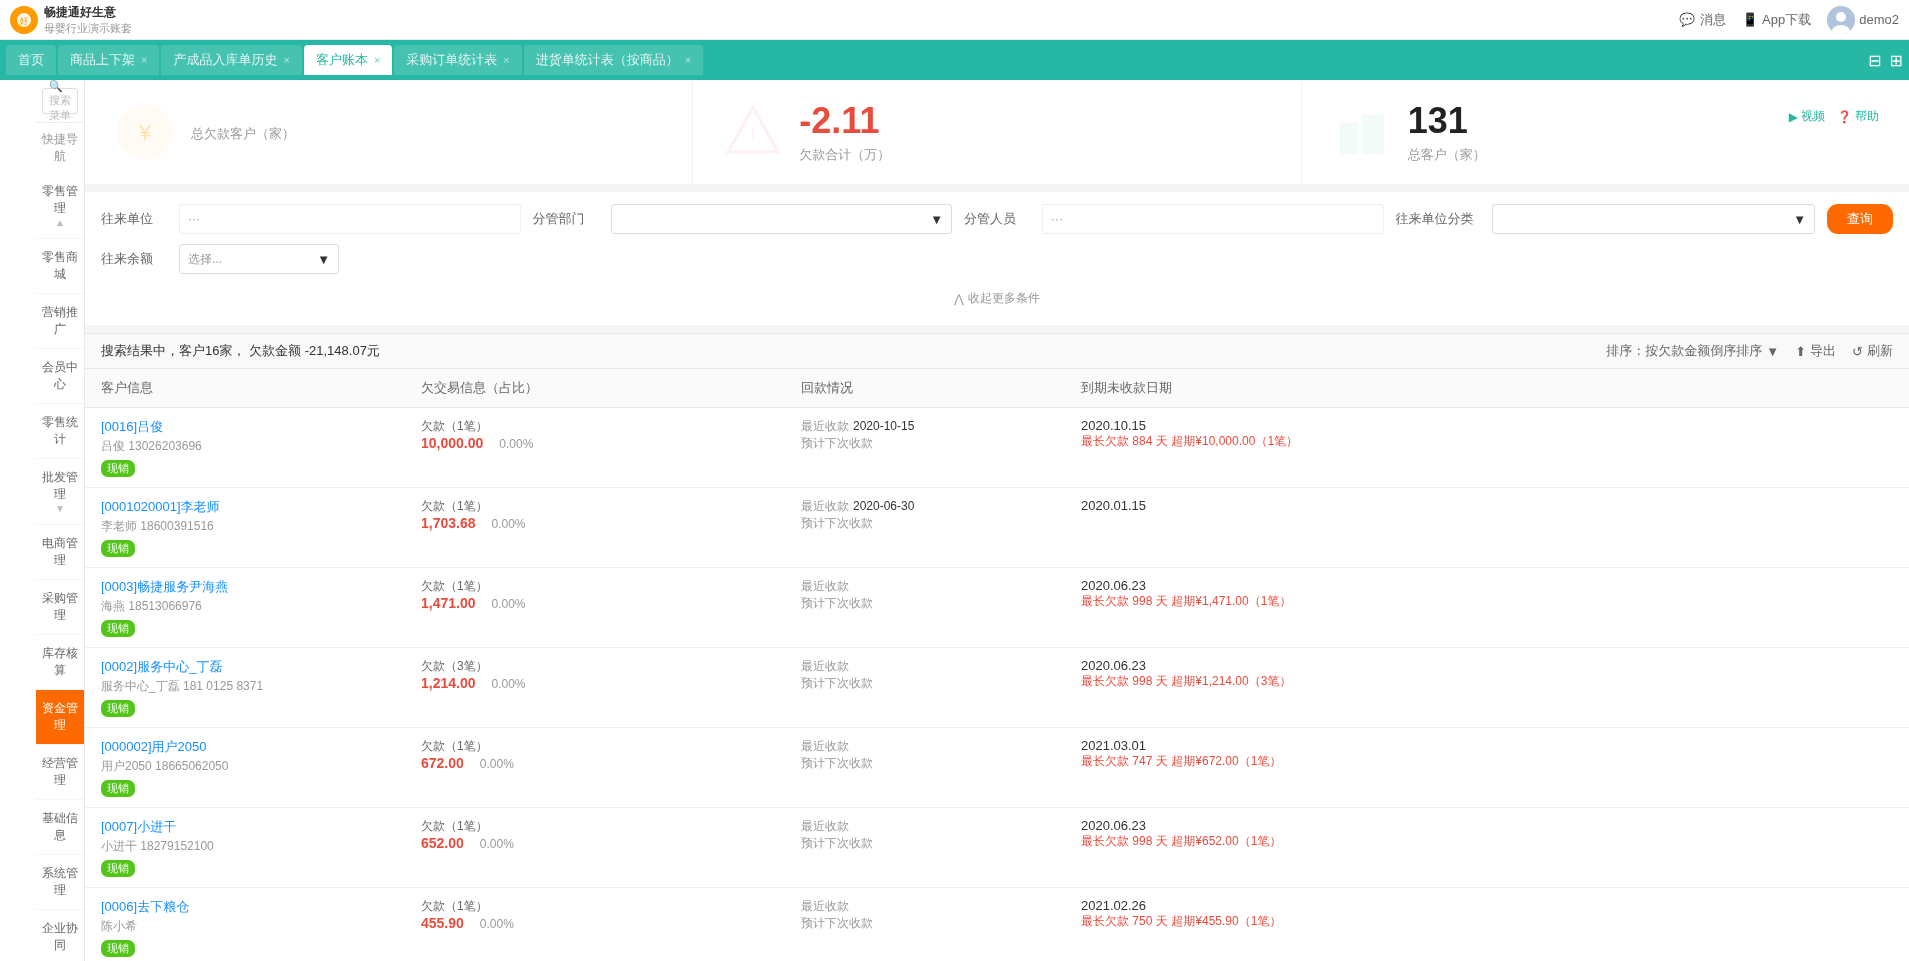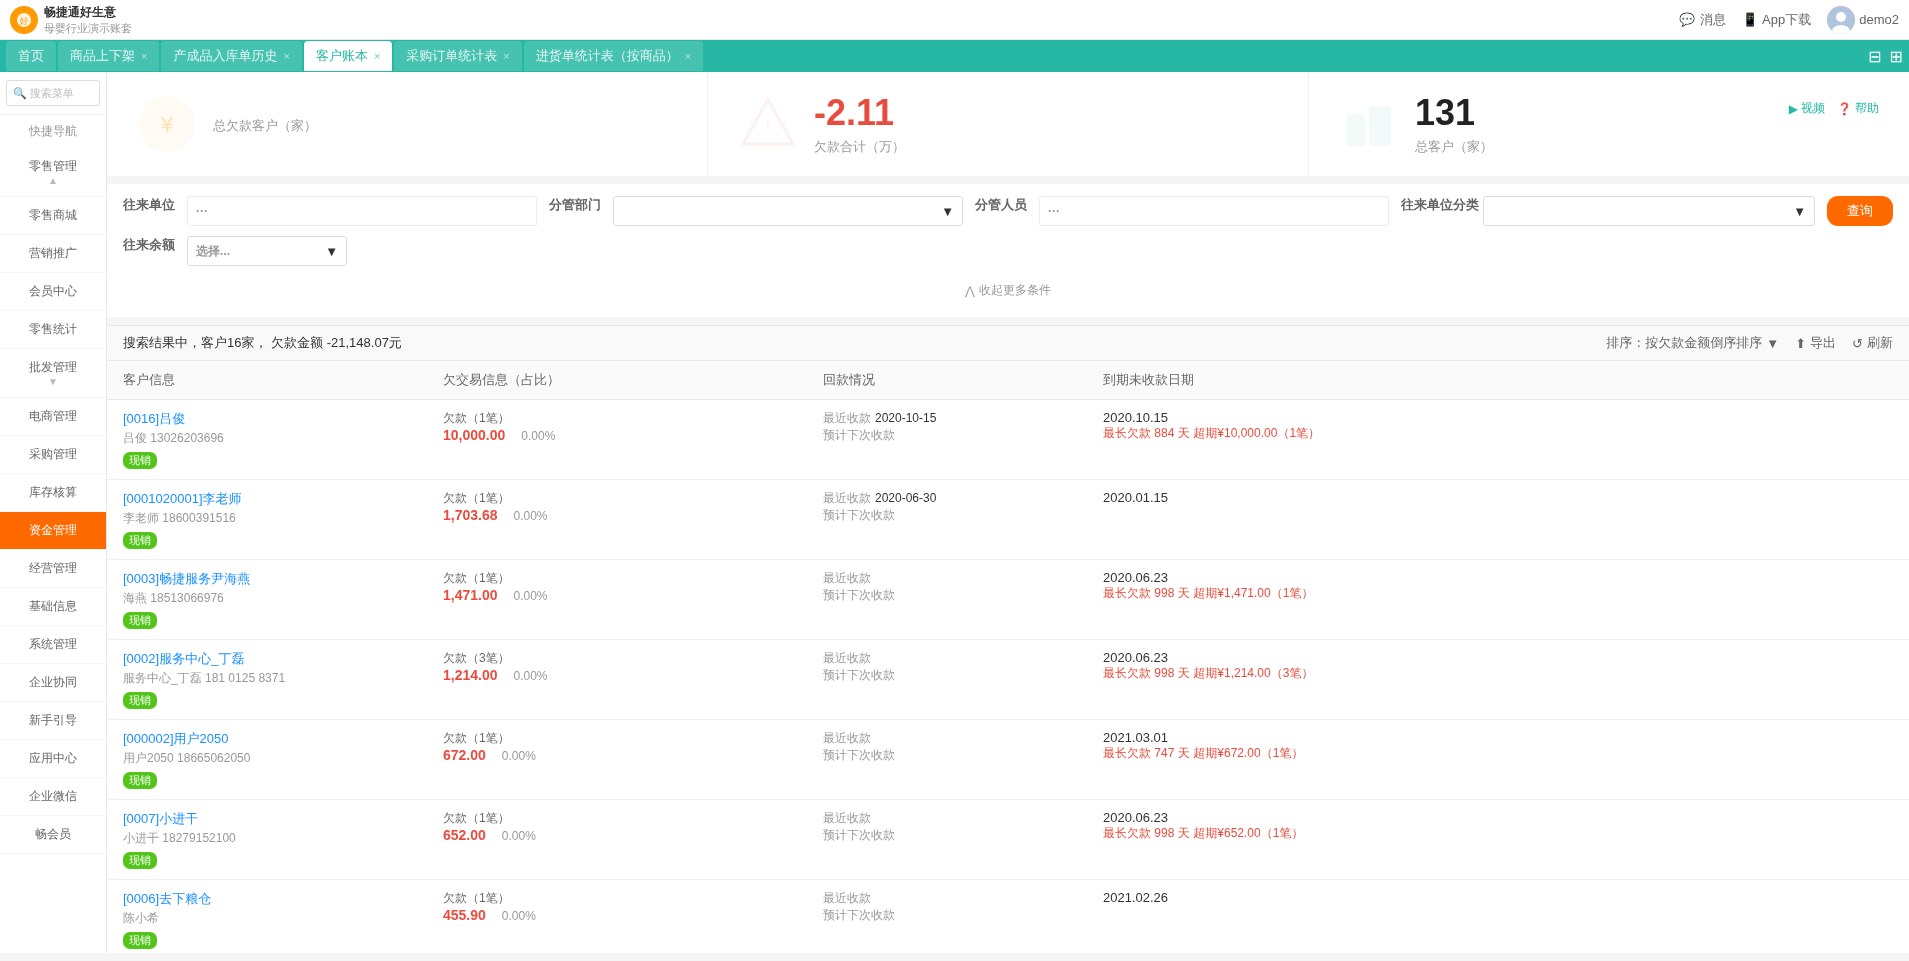--- a/index.html
+++ b/index.html
@@ -7,32 +7,32 @@
     
     
     .top-bar { display: flex; align-items: center; height: 40px; background: #fff; border-bottom: 1px solid #e8e8e8; padding: 0 10px; }
     .logo-area { display: flex; align-items: center; width: 180px; }
     .logo-icon { width: 28px; height: 28px; background: #ff9a00; border-radius: 50%; display: flex; align-items: center; justify-content: center; color: white; font-size: 12px; margin-right: 6px; }
     .top-right { margin-left: auto; display: flex; align-items: center; gap: 16px; }
     .top-right-item { display: flex; align-items: center; gap: 4px; color: #666; font-size: 13px; cursor: pointer; }
     .avatar { width: 28px; height: 28px; border-radius: 50%; background: #ccc; overflow: hidden; display: flex; align-items: center; justify-content: center; color: #fff; font-size: 11px; }
 
     
-    .tab-bar { display: flex; align-items: center; background: #26b8a4; height: 32px; padding: 0 6px; overflow: hidden; }
+    .tab-bar { display: flex; align-items: center; background: #26b8a4; height: 40px; padding: 0 6px; overflow: hidden; }
     .tab { display: flex; align-items: center; height: 30px; padding: 0 12px; border-radius: 4px 4px 0 0; font-size: 13px; cursor: pointer; color: rgba(255,255,255,0.85); white-space: nowrap; margin-right: 2px; }
     .tab.active { background: #fff; color: #26b8a4; font-weight: 500; }
     .tab.plain { background: rgba(255,255,255,0.15); }
     .tab-close { margin-left: 6px; font-size: 11px; opacity: 0.7; }
     .tab-bar-right { margin-left: auto; display: flex; align-items: center; gap: 8px; color: #fff; font-size: 16px; cursor: pointer; }
 
     
     .layout { display: flex; height: calc(100vh - 80px); }
 
     
-    .sidebar { width: 107px; background: #fff; border-right: 1px solid #e8e8e8; flex-shrink: 0; overflow-y: auto; }
+    .sidebar { width: 85px; background: #fff; border-right: 1px solid #e8e8e8; flex-shrink: 0; overflow-y: auto; padding-left: 36px; }
     .sidebar-search { padding: 8px 6px; border-bottom: 1px solid #eee; }
     .sidebar-search-box { width: 100%; height: 26px; border: 1px solid #ddd; border-radius: 3px; padding: 0 6px; font-size: 12px; color: #999; display: flex; align-items: center; cursor: pointer; }
     .sidebar-nav { display: flex; flex-direction: column; }
     .sidebar-item { padding: 10px 6px; text-align: center; cursor: pointer; color: #666; font-size: 12px; border-bottom: 1px solid #f5f5f5; }
     .sidebar-item.highlight { background: #ff6a00; color: #fff; }
     .quick-nav { padding: 8px 6px; font-size: 12px; color: #999; text-align: center; }
 
     
     .main-content { flex: 1; overflow-y: auto; background: #f5f5f5; }
 
@@ -46,21 +46,21 @@
     .card-number { font-size: 36px; font-weight: bold; }
     .card-number.red { color: #e84c3d; }
     .card-number.orange { color: #ff6a00; }
     .card-number.dark { color: #222; }
     .card-label { font-size: 13px; color: #999; margin-top: 4px; }
     .card-actions { display: flex; gap: 12px; font-size: 12px; color: #26b8a4; margin-left: auto; align-self: flex-start; padding-top: 8px; cursor: pointer; }
 
     
     .filter-area { background: #fff; padding: 12px 16px; margin-bottom: 8px; }
     .filter-row { display: flex; align-items: center; gap: 12px; margin-bottom: 10px; }
-    .filter-item { display: flex; align-items: flex-start; gap: 4px; flex: 1; font-weight: bold; }
+    .filter-item { display: flex; align-items: center; gap: 18px; flex: 1; }
     .filter-label { font-size: 13px; color: #666; white-space: nowrap; min-width: 60px; }
     .filter-input { flex: 1; height: 30px; border: 1px solid #ddd; border-radius: 3px; padding: 0 8px; font-size: 13px; display: flex; align-items: center; justify-content: space-between; cursor: pointer; background: #fff; }
     .filter-input.dotted { border-style: dotted; }
     .filter-select { flex: 1; height: 30px; border: 1px solid #ddd; border-radius: 3px; padding: 0 8px; font-size: 13px; display: flex; align-items: center; justify-content: space-between; cursor: pointer; background: #fff; }
     .filter-input-text { color: #999; font-size: 12px; }
     .query-btn { background: #ff6a00; color: #fff; border: none; height: 30px; padding: 0 20px; border-radius: 11px; font-size: 13px; cursor: pointer; white-space: nowrap; }
     .collapse-row { text-align: center; padding: 6px; color: #999; font-size: 12px; cursor: pointer; }
     .collapse-btn { display: inline-flex; align-items: center; gap: 4px; }
 
     
@@ -531,19 +531,20 @@
               <span class="debt-amount">455.90</span>
               <span class="debt-percent">0.00%</span>
             </div>
           </div>
           <div>
             <div><span class="recovery-label">最近收款</span></div>
             <div><span class="recovery-label">预计下次收款</span></div>
           </div>
           <div>
             <div class="overdue-date">2021.02.26</div>
+            <div><span class="overdue-days">最长欠款 750 天</span> <span class="overdue-link">超期¥455.90（1笔）</span></div>
           </div>
         </div>
       </div>
 
     </div>
   </div>
 </div>
 
 </body></html>

